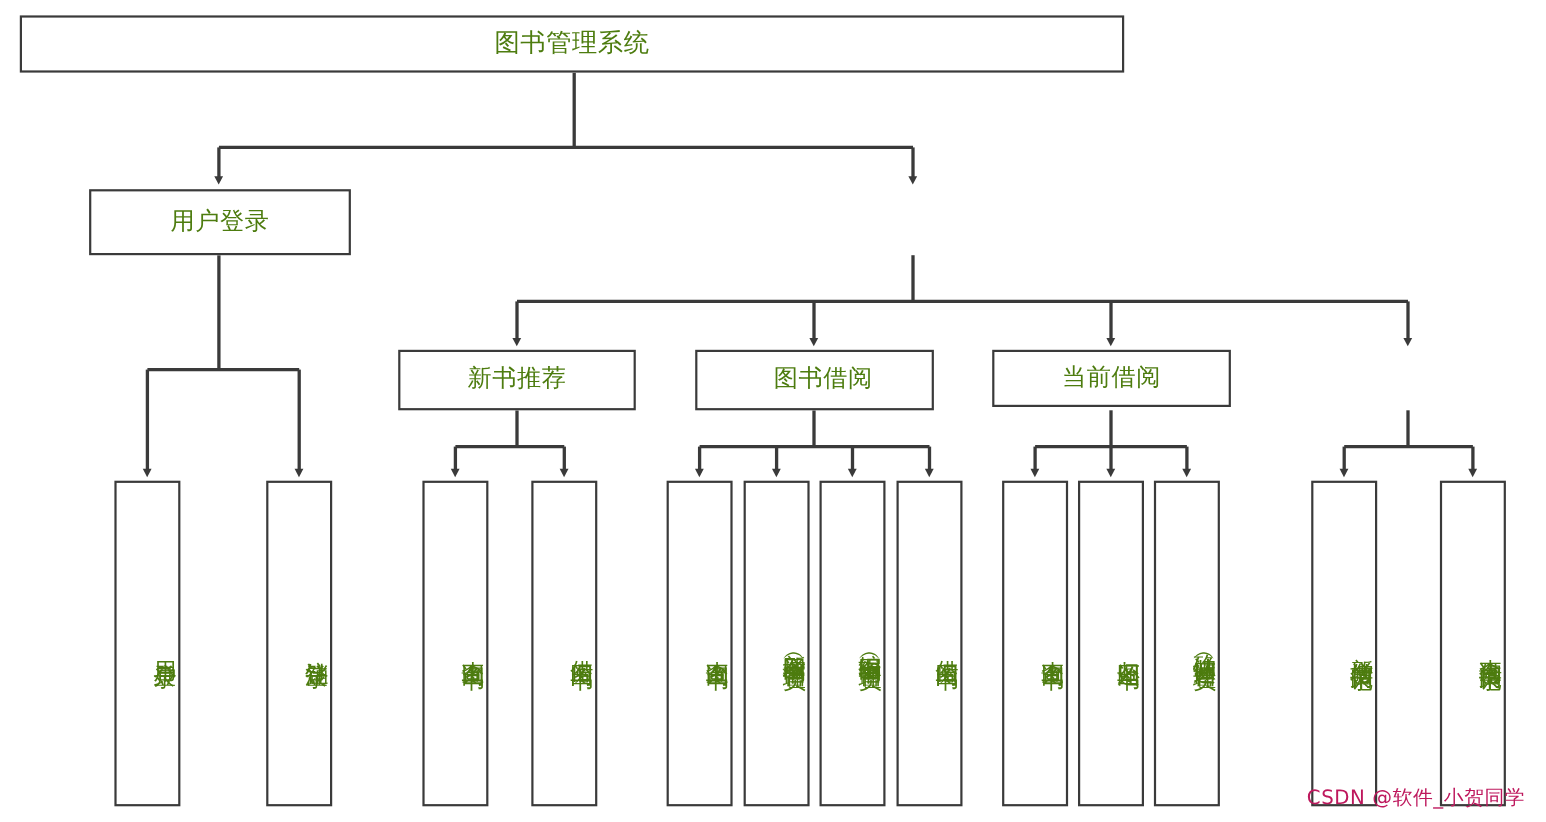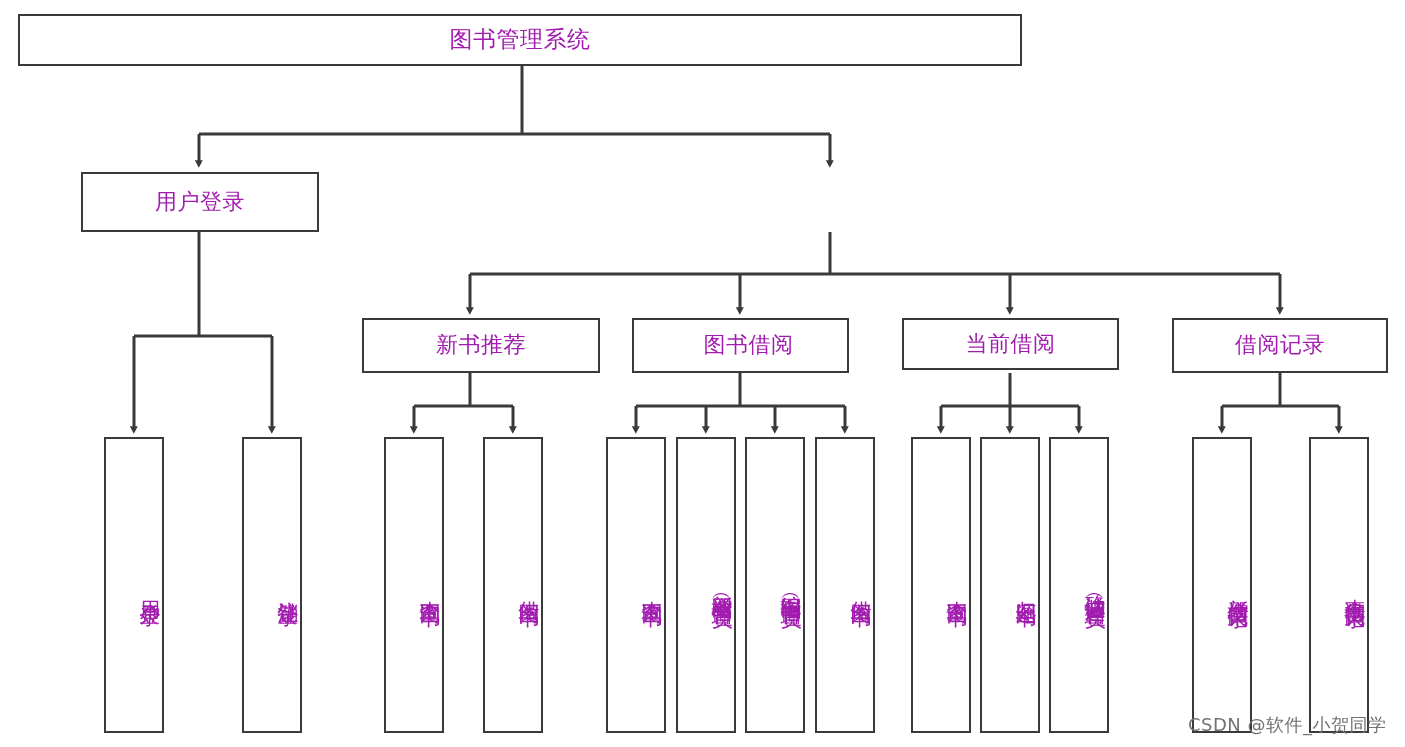--- a/index.html
+++ b/index.html
@@ -26,21 +26,21 @@
     pointer-events: none;
   }
   .node {
     position: absolute;
     box-sizing: border-box;
     background: #ffffff;
     border: 2px solid #3a3a3a;
     display: flex;
     align-items: center;
     justify-content: center;
-    color: #a21caf;
+    color: #4d7c0f;
   }
   .node-h {
     font-size: 22px;
     line-height: 1.2;
     letter-spacing: 0.5px;
     white-space: nowrap;
   }
   .node-root {
     font-size: 23px;
   }
@@ -59,21 +59,21 @@
     padding-top: 4px;
   }
   .node-leaf .leaf-text {
     display: block;
   }
   .watermark {
     position: absolute;
     left: 1188px;
     top: 713px;
     font-size: 18px;
-    color: #737373;
+    color: #be185d;
     white-space: nowrap;
     letter-spacing: 0.5px;
     font-family: "DejaVu Sans", "Liberation Sans", sans-serif;
   }
 </style>
 </head>
 <body>
 
 <div id="diagram-root">
 
@@ -128,31 +128,28 @@
   </svg>
 
   <div class="node node-h node-root" style="left:18px; top:14px; width:1004px; height:52px;">
     <span>图书管理系统</span>
   </div>
 
   <div class="node node-h" style="left:81px; top:172px; width:238px; height:60px;">
     <span>用户登录</span>
   </div>
 
-  <div class="node node-h" style="left:362px; top:318px; width:238px; height:55px;">
+  <div class="node node-h" style="left:362px; top:318px; width:216px; height:55px;">
     <span>新书推荐</span>
   </div>
   <div class="node node-h" style="left:632px; top:318px; width:217px; height:55px;padding-left:16px;">
     <span>图书借阅</span>
   </div>
   <div class="node node-h" style="left:902px; top:318px; width:217px; height:52px;">
     <span>当前借阅</span>
-  </div>
-  <div class="node node-h" style="left:1172px; top:318px; width:216px; height:55px;">
-    <span>借阅记录</span>
   </div>
 
   <div class="node node-leaf" style="left:104px; top:437px; width:60px; height:296px;">
     <span class="leaf-text">用户登录</span>
   </div>
   <div class="node node-leaf" style="left:242px; top:437px; width:60px; height:296px;">
     <span class="leaf-text">注销登录</span>
   </div>
 
   <div class="node node-leaf" style="left:384px; top:437px; width:60px; height:296px;">

